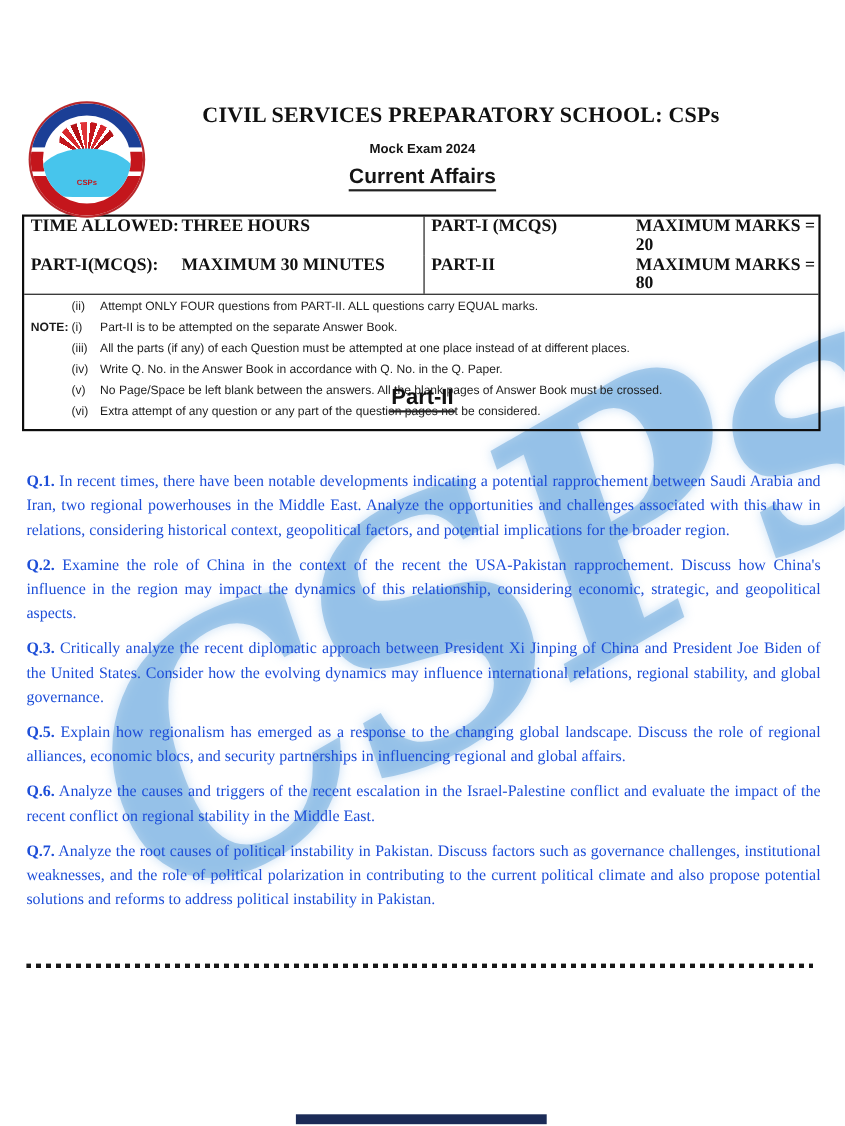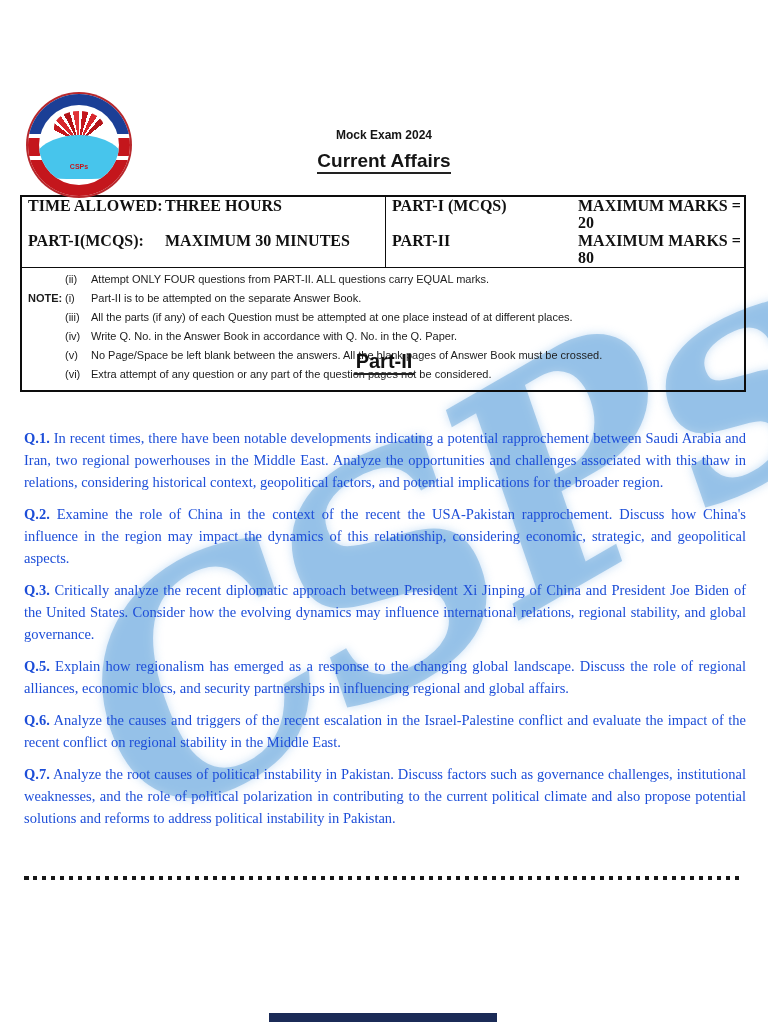--- a/index.html
+++ b/index.html
@@ -196,20 +196,21 @@
     <div class="band-bot"></div>
     <div class="wing-l"></div>
     <div class="wing-r"></div>
     <div class="inner">
       <div class="rays"></div>
       <div class="sea"></div>
       <div class="logo-mini-label">CSPs</div>
     </div>
   </div>
 
+  <div class="title-school">CIVIL SERVICES PREPARATORY SCHOOL: CSPs</div>
   <div class="title-exam">Mock Exam 2024</div>
   <div class="title-subject">
     <span>Current Affairs</span>
   </div>
 
   <div class="info-box">
     <div class="info-row">
       <div class="ihalf left">
         <span class="ilabel">TIME ALLOWED:</span>
         <span class="ivalue">THREE HOURS</span>

